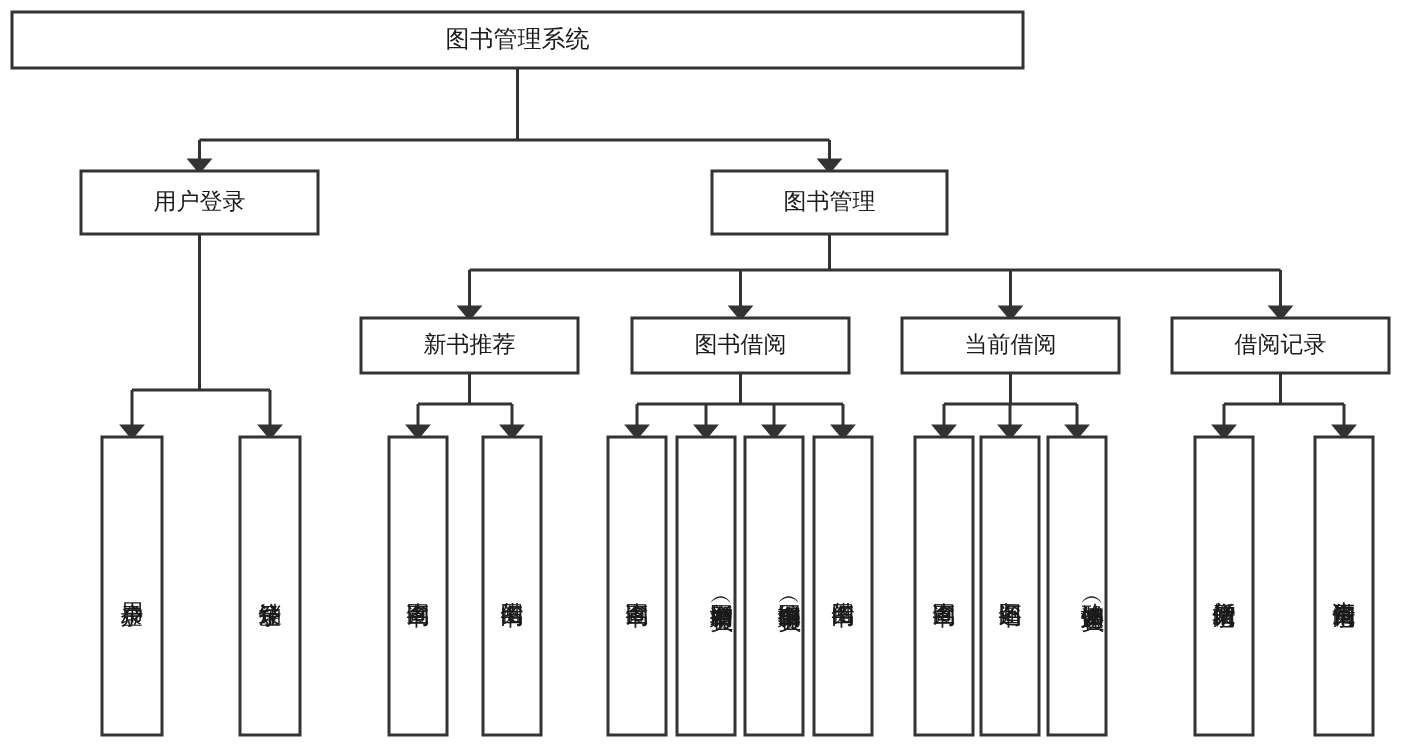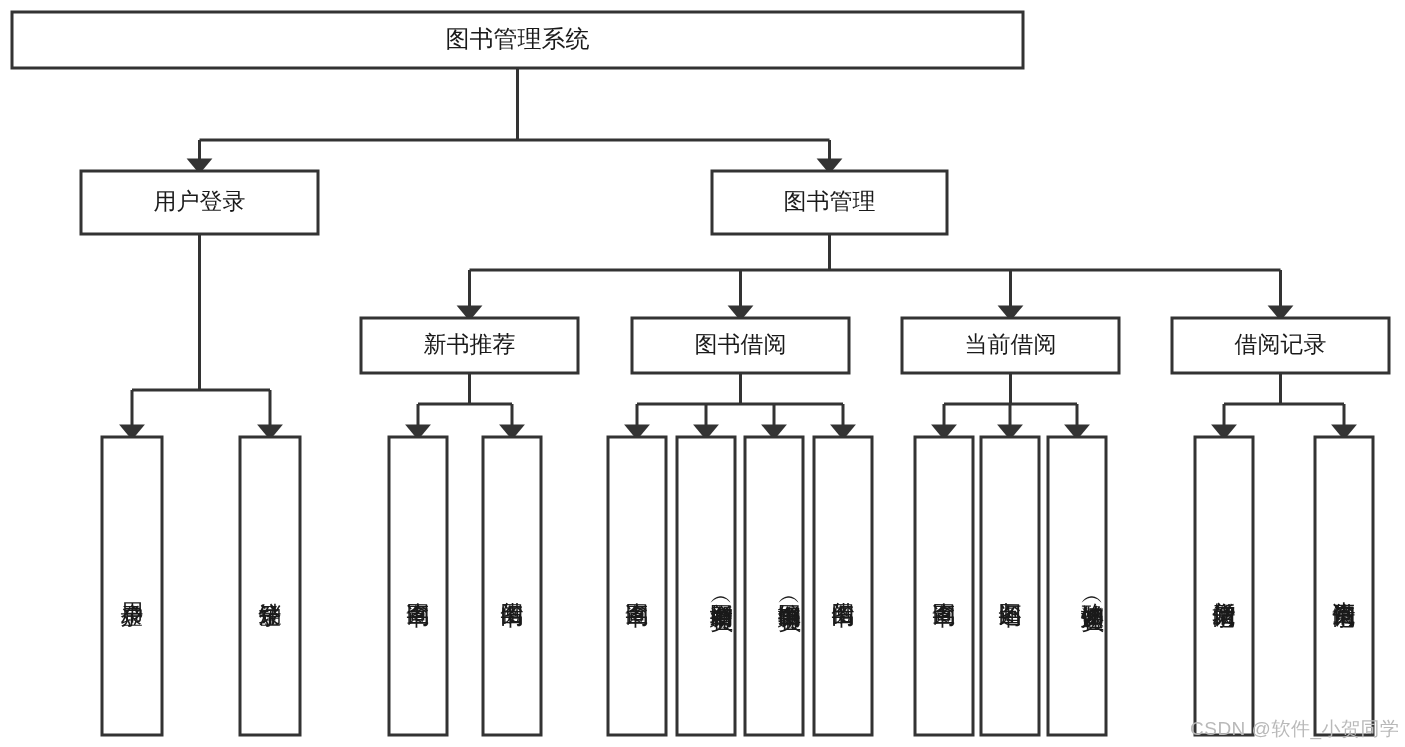--- a/index.html
+++ b/index.html
@@ -182,15 +182,14 @@
   <div class="vert-label" style="left:608px; top:437px; width:58px; height:298px;">查询图书</div>
   <div class="vert-label" style="left:677px; top:437px; width:58px; height:298px; align-items:flex-start; padding-top:6px; box-sizing:border-box;">新增图书（管理员）</div>
   <div class="vert-label" style="left:745px; top:437px; width:58px; height:298px; align-items:flex-start; padding-top:6px; box-sizing:border-box;">编辑图书（管理员）</div>
   <div class="vert-label" style="left:814px; top:437px; width:58px; height:298px;">借阅图书</div>
   <div class="vert-label" style="left:915px; top:437px; width:58px; height:298px;">查询图书</div>
   <div class="vert-label" style="left:981px; top:437px; width:58px; height:298px;">归还图书</div>
   <div class="vert-label" style="left:1048px; top:437px; width:58px; height:298px; align-items:flex-start; padding-top:6px; box-sizing:border-box;">确认归还（管理员）</div>
   <div class="vert-label" style="left:1195px; top:437px; width:58px; height:298px;">新增借阅记录</div>
   <div class="vert-label" style="left:1315px; top:437px; width:58px; height:298px;">查询借阅记录</div>
 
-  <div class="watermark" style="left:1190px; top:716px;">CSDN @软件_小贺同学</div>
 
 </div>
 
 </body></html>

